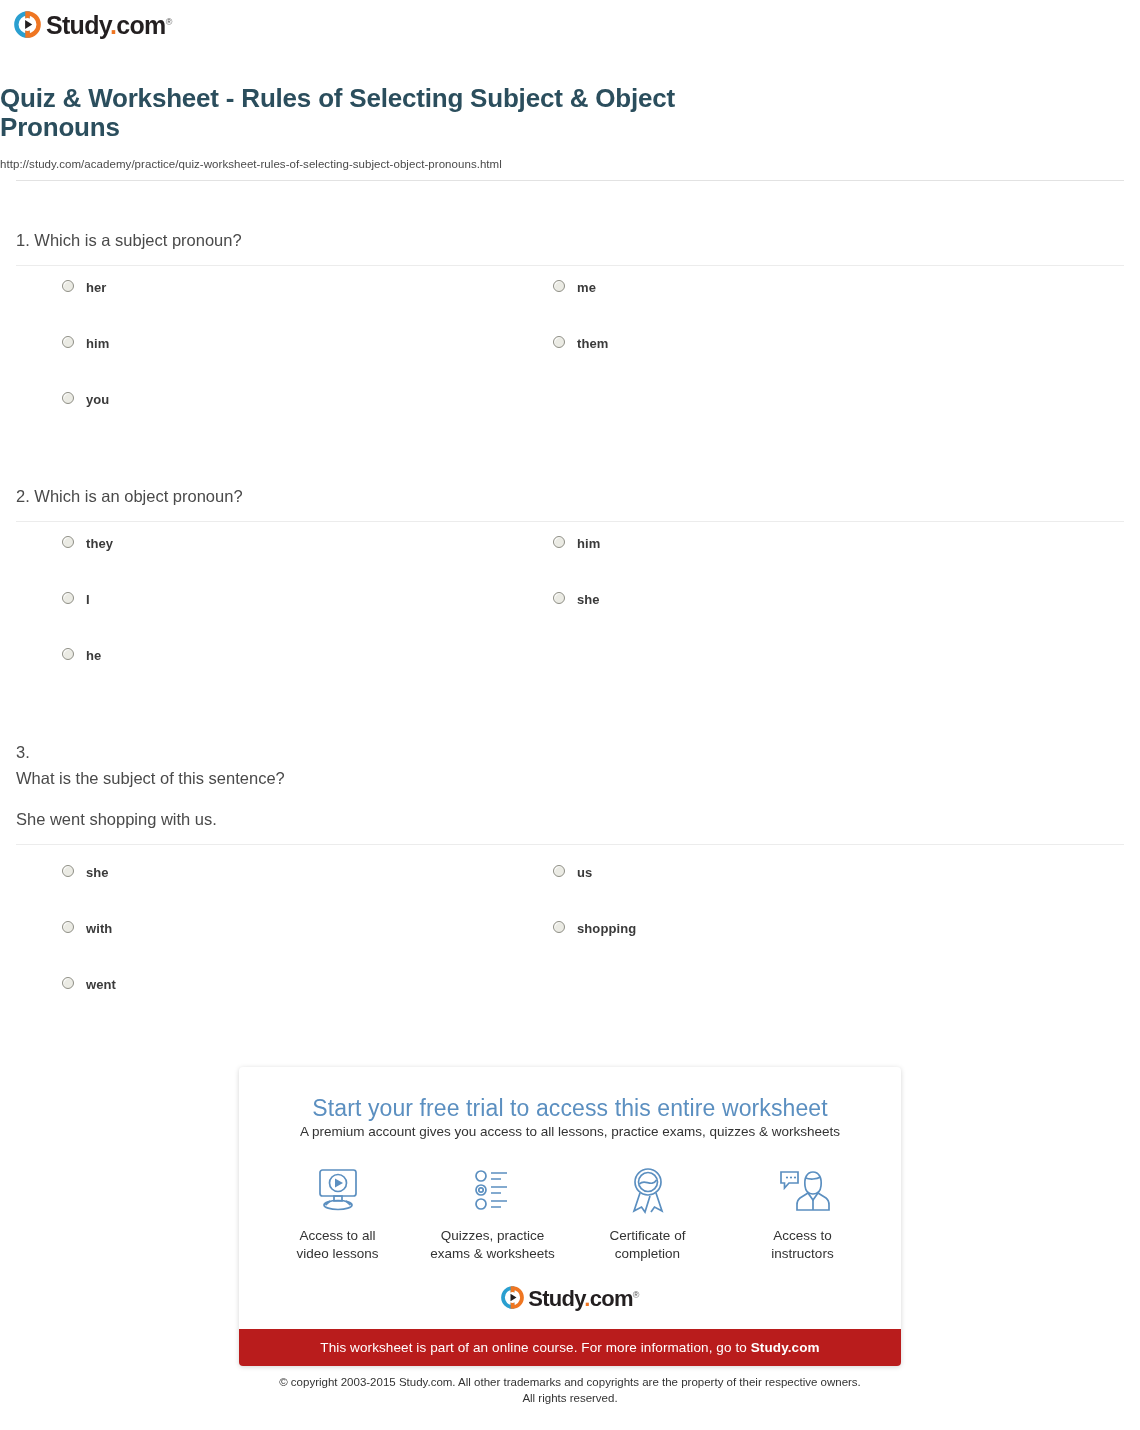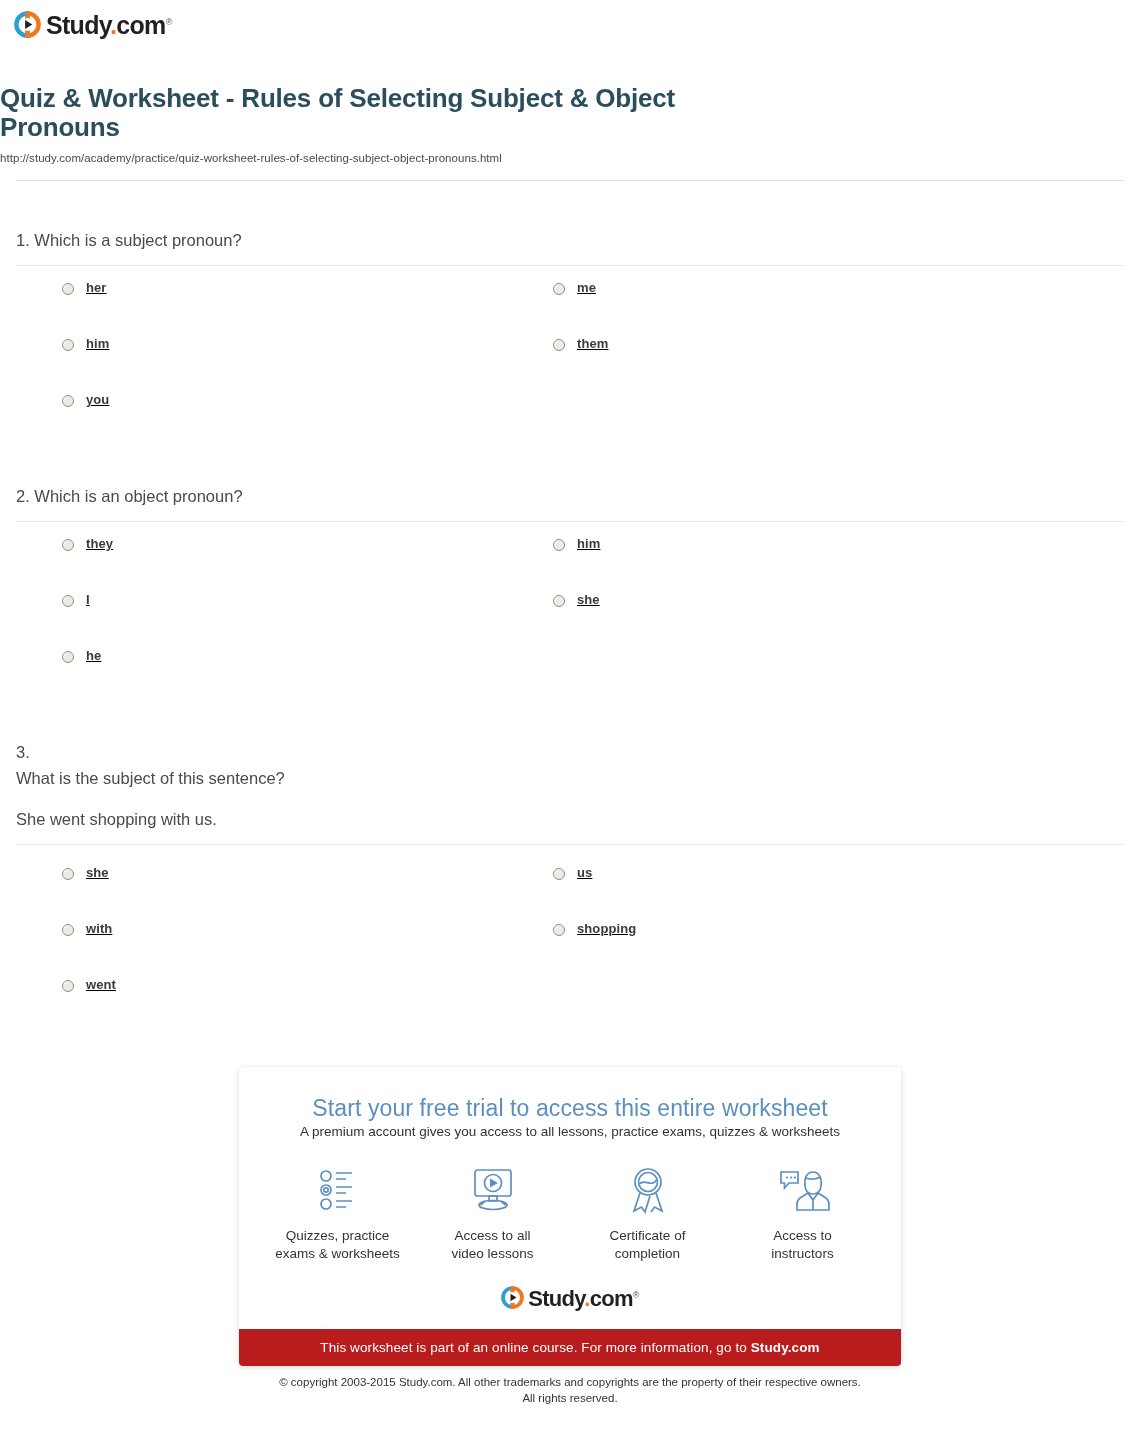--- a/index.html
+++ b/index.html
@@ -18,33 +18,33 @@
   .logo-word { font-size: 25px; font-weight: 700; letter-spacing: -0.7px; color: #231f20; line-height: 27px; white-space: nowrap; }
   .logo-word .dot { color: #ef7622; }
   .logo-word .tm { font-size: 9px; vertical-align: super; font-weight: 400; color: #555; }
 
   
   .title-wrap { position: absolute; left: 0; top: 84px; width: 1108px; }
   .doc-title {
     font-size: 26px; font-weight: 700; color: #2b4e5d; line-height: 1.13;
     letter-spacing: -0.2px; max-width: 800px;
   }
-  .doc-url { margin-top: 9px; font-size: 11.5px; color: #4a4a4a; letter-spacing: 0.05px; }
+  .doc-url { margin-top: 15px; font-size: 11.5px; color: #4a4a4a; letter-spacing: 0.05px; }
 
   .rule { position: absolute; height: 1px; background: #e2e2e2; }
   .rule-top { left: 16px; top: 180px; width: 1108px; }
 
   
   .question { position: absolute; left: 16px; width: 1108px; }
   .q-text { font-size: 16.5px; color: #4a4a4a; line-height: 1.55; font-weight: 400; }
   .q-sentence { font-size: 16.5px; color: #4a4a4a; line-height: 1.55; margin-top: 16px; }
   .q-rule { margin-top: 11px; height: 1px; background: #ececec; width: 1108px; }
 
   .options { position: relative; margin-top: 14px; height: 155px; }
-  .option { position: absolute; display: flex; align-items: flex-end; gap: 12px; text-decoration: underline; }
+  .option { position: absolute; display: flex; align-items: flex-start; gap: 12px; }
   .option.col-left { left: 46px; }
   .option.col-right { left: 537px; }
   .option.row-0 { top: 0px; }
   .option.row-1 { top: 56px; }
   .option.row-2 { top: 112px; }
 
   .radio {
     width: 12px; height: 12px; border-radius: 50%;
     background: #ebebe4;
     border: 1px solid #8f8f86;
@@ -192,49 +192,49 @@
   <div class="promo">
     <div class="promo-inner">
       <div class="promo-head">Start your free trial to access this entire worksheet</div>
       <div class="promo-sub">A premium account gives you access to all lessons, practice exams, quizzes &amp; worksheets</div>
 
       <div class="features">
 
         <div class="feature">
           <div class="feature-icon">
             <svg width="56" height="50" viewBox="0 0 56 50" fill="none" stroke="#5b8fc0" stroke-width="1.7">
+              <rect x="10" y="4" width="36" height="26" rx="2.5"></rect>
+              <circle cx="28" cy="17" r="8.5"></circle>
+              <polygon points="25,12.5 33,17 25,21.5" fill="#5b8fc0" stroke="none"></polygon>
+              <path d="M24 30 h8 v5 h-8 z"></path>
+              <ellipse cx="28" cy="39" rx="14" ry="4.5"></ellipse>
+              <path d="M20 35 L15.5 39 M36 35 L40.5 39"></path>
+            </svg>
+          </div>
+          <div class="feature-label">
+            <span>Access to all</span><br>
+            <span>video lessons</span>
+          </div>
+        </div>
+
+        <div class="feature">
+          <div class="feature-icon">
+            <svg width="56" height="50" viewBox="0 0 56 50" fill="none" stroke="#5b8fc0" stroke-width="1.7">
               <circle cx="16" cy="10" r="5"></circle>
               <circle cx="16" cy="24" r="5"></circle>
               <circle cx="16" cy="24" r="2.2"></circle>
               <circle cx="16" cy="38" r="5"></circle>
               <path d="M26 7 h16 M26 13 h10"></path>
               <path d="M26 21 h16 M26 27 h10"></path>
               <path d="M26 35 h16 M26 41 h10"></path>
             </svg>
           </div>
           <div class="feature-label">
             <span>Quizzes, practice</span><br>
             <span>exams &amp; worksheets</span>
-          </div>
-        </div>
-
-        <div class="feature">
-          <div class="feature-icon">
-            <svg width="56" height="50" viewBox="0 0 56 50" fill="none" stroke="#5b8fc0" stroke-width="1.7">
-              <rect x="10" y="4" width="36" height="26" rx="2.5"></rect>
-              <circle cx="28" cy="17" r="8.5"></circle>
-              <polygon points="25,12.5 33,17 25,21.5" fill="#5b8fc0" stroke="none"></polygon>
-              <path d="M24 30 h8 v5 h-8 z"></path>
-              <ellipse cx="28" cy="39" rx="14" ry="4.5"></ellipse>
-              <path d="M20 35 L15.5 39 M36 35 L40.5 39"></path>
-            </svg>
-          </div>
-          <div class="feature-label">
-            <span>Access to all</span><br>
-            <span>video lessons</span>
           </div>
         </div>
 
         <div class="feature">
           <div class="feature-icon">
             <svg width="56" height="50" viewBox="0 0 56 50" fill="none" stroke="#5b8fc0" stroke-width="1.7">
               <circle cx="28" cy="16" r="13"></circle>
               <circle cx="28" cy="16" r="9.5"></circle>
               <path d="M19.5 18 c5-6 12 4 17-4"></path>
               <path d="M20 27 L14 45 L21.5 41 L25 46 L30 30"></path>

